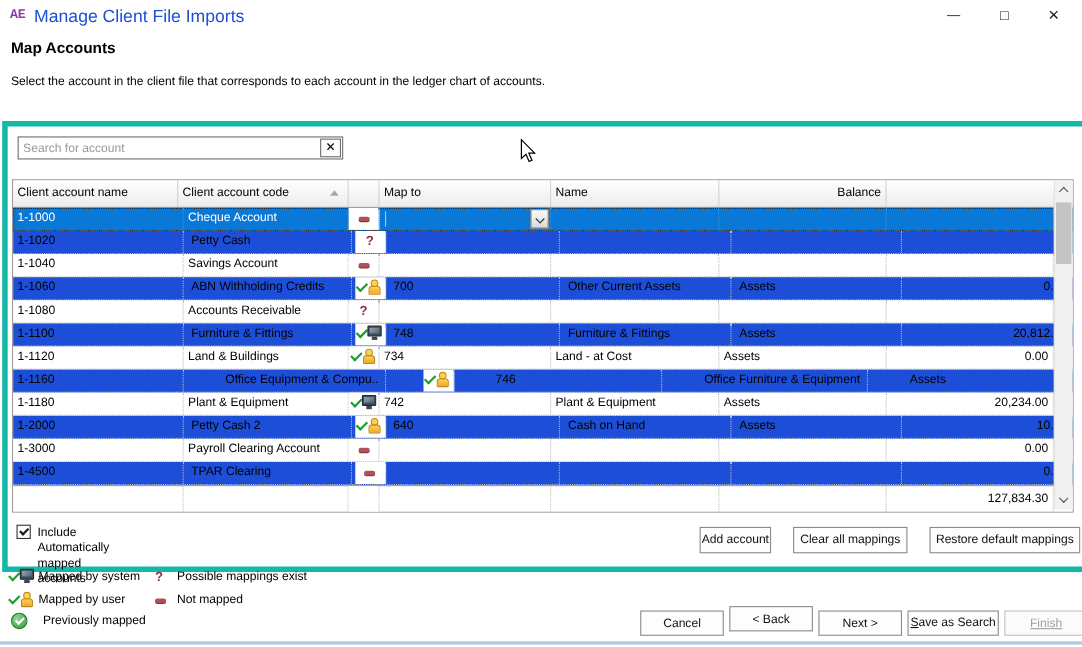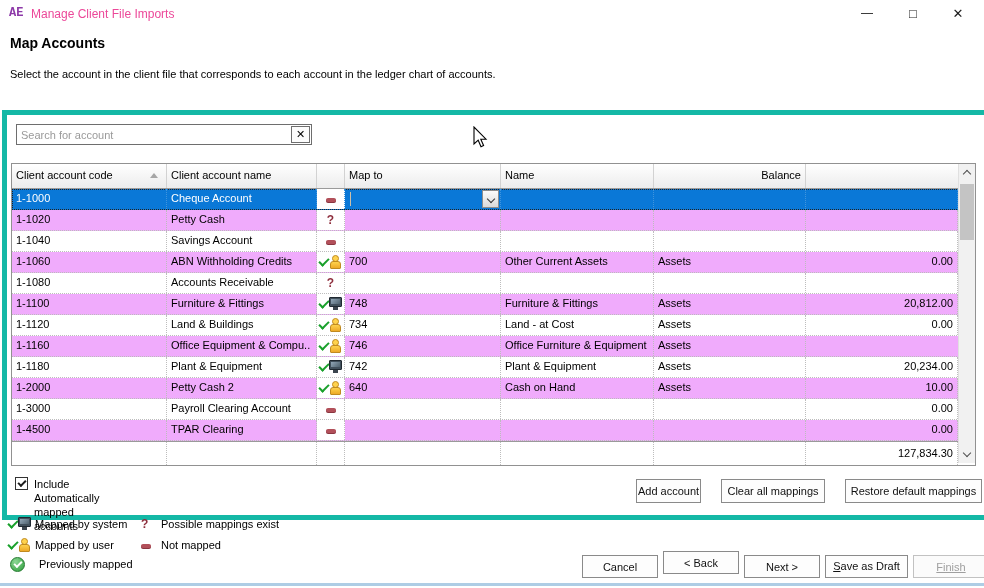--- a/index.html
+++ b/index.html
@@ -3,21 +3,21 @@
 <meta charset="utf-8">
 <style>
   html,body{margin:0;padding:0;}
   body{width:984px;height:588px;position:relative;background:#fff;overflow:hidden;
        font-family:"Liberation Sans","DejaVu Sans",sans-serif;color:#000;}
 
   
   .titlebar{position:absolute;left:0;top:0;width:984px;height:28px;background:#fff;}
   .logo{position:absolute;left:9px;top:6px;font-size:12px;font-weight:bold;letter-spacing:0;font-family:Liberation Mono, monospace;}
   .logo .la{color:#8d39a8}
-  .title{position:absolute;left:31px;top:7px;font-size:12px;color:#ec4899;}
+  .title{position:absolute;left:31px;top:7px;font-size:16px;color:#1d4ed8;}
   .winbtn{position:absolute;top:1px;width:30px;height:25px;text-align:center;line-height:25px;
           font-size:12px;color:#1a1a1a;cursor:default;}
   #btn-min{left:852px}#btn-max{left:898px;font-size:13px}#btn-close{left:943px;font-size:13px}
 
   .heading{position:absolute;left:10px;top:35px;font-size:14px;font-weight:bold;}
   .desc{position:absolute;left:10px;top:68px;font-size:11px;}
 
   
   .groupbox{position:absolute;left:2px;top:110px;width:978px;height:400px;
             border:5px solid #14b8a6;background:#fff;}
@@ -38,21 +38,21 @@
   .th{box-sizing:border-box;border-right:1px solid #d2d2d2;font-size:11px;line-height:23px;
       padding:0 4px;position:relative;white-space:nowrap;overflow:hidden;}
   .sort{position:absolute;right:8px;top:9px;width:0;height:0;border-left:4px solid transparent;
         border-right:4px solid transparent;border-bottom:5px solid #a6a6a6;}
   .c-code{width:155px}.c-name{width:150px}
   .c-icon{width:28px;padding:0;text-align:center;}
   .c-mapto{width:156px}.c-mapname{width:153px}.c-type{width:152px}
   .c-bal{width:152px;text-align:right}
 
   .tbody .tr{display:flex;height:21px;box-sizing:border-box;border-bottom:1px dotted #bdbdbd;background:#fff;}
-  .tbody .tr.alt{background:#f0abfc;}
+  .tbody .tr.alt{background:#1d4ed8;justify-content:space-between;}
   .td{box-sizing:border-box;border-right:1px dotted #bdbdbd;font-size:11px;line-height:19px;
       padding:0 4px;white-space:nowrap;overflow:hidden;position:relative;}
   .td.c-icon{background:#fff;padding:0;}
   .tr.selected{background:#0a78d7;outline:1px dotted #222;outline-offset:-1px;}
   .tr.selected .td{color:#fff;border-right-color:#3f94dd;}
   .tr.selected .td.c-icon{background:#fff;color:#000;}
   .combo{padding:0;}
   .caret{position:absolute;left:5px;top:3px;width:1px;height:14px;background:#cdbfa8;}
   .dropbtn{position:absolute;right:1px;top:1px;width:17px;height:18px;box-sizing:border-box;
            background:linear-gradient(#fbfbfb,#dadada);border:1px solid #8d8d8d;}
@@ -146,25 +146,25 @@
 
 <div class="groupbox">
 
   <div class="searchwrap">
     <input type="text" placeholder="Search for account" style="">
     <button class="clearx">✕</button>
   </div>
 
   <div class="grid">
     <div class="thead">
+      <div class="th c-name">Client account name</div>
       <div class="th c-code">
         <span>Client account code</span>
         <span class="sort"></span>
       </div>
-      <div class="th c-name">Client account name</div>
       <div class="th c-icon"></div>
       <div class="th c-mapto">Map to</div>
       <div class="th c-mapname">Name</div>
       <div class="th c-bal">Balance</div>
     </div>
     <div class="tbody" id="tbody">
         <div class="tr selected">
           <div class="td c-code">1-1000</div>
           <div class="td c-name">Cheque Account</div>
           <div class="td c-icon"><span class="sticon nm"><span class="dash" style="margin-left:-5px"></span></span></div>
@@ -323,21 +323,21 @@
 </div>
 <div class="lg-row lg-row3" style="top:557px;left:10px">
   <span class="prevcirc"></span>
   <span class="lg-lb">Previously mapped</span>
 </div>
 
 <button class="nav" id="nav-cancel">Cancel</button>
 <button class="nav" id="nav-back">&lt; Back</button>
 <button class="nav" id="nav-next">Next &gt;</button>
 <button class="nav" id="nav-save">
-    <span class="ufirst">Save as Draft</span>
+    <span class="ufirst">Save as Search</span>
   </button>
 <button class="nav" id="nav-finish" disabled="">Finish</button>
 
 <div class="bottomline"></div>
 
 <svg class="cursor" viewBox="0 0 18 24">
   <path d="M4 1 L4 18 L8.2 14.2 L11 20.8 L13.6 19.6 L10.8 13.2 L16 13.2 Z" fill="#fff" stroke="#000" stroke-width="1.1"></path>
 </svg>
 
 </body></html>

